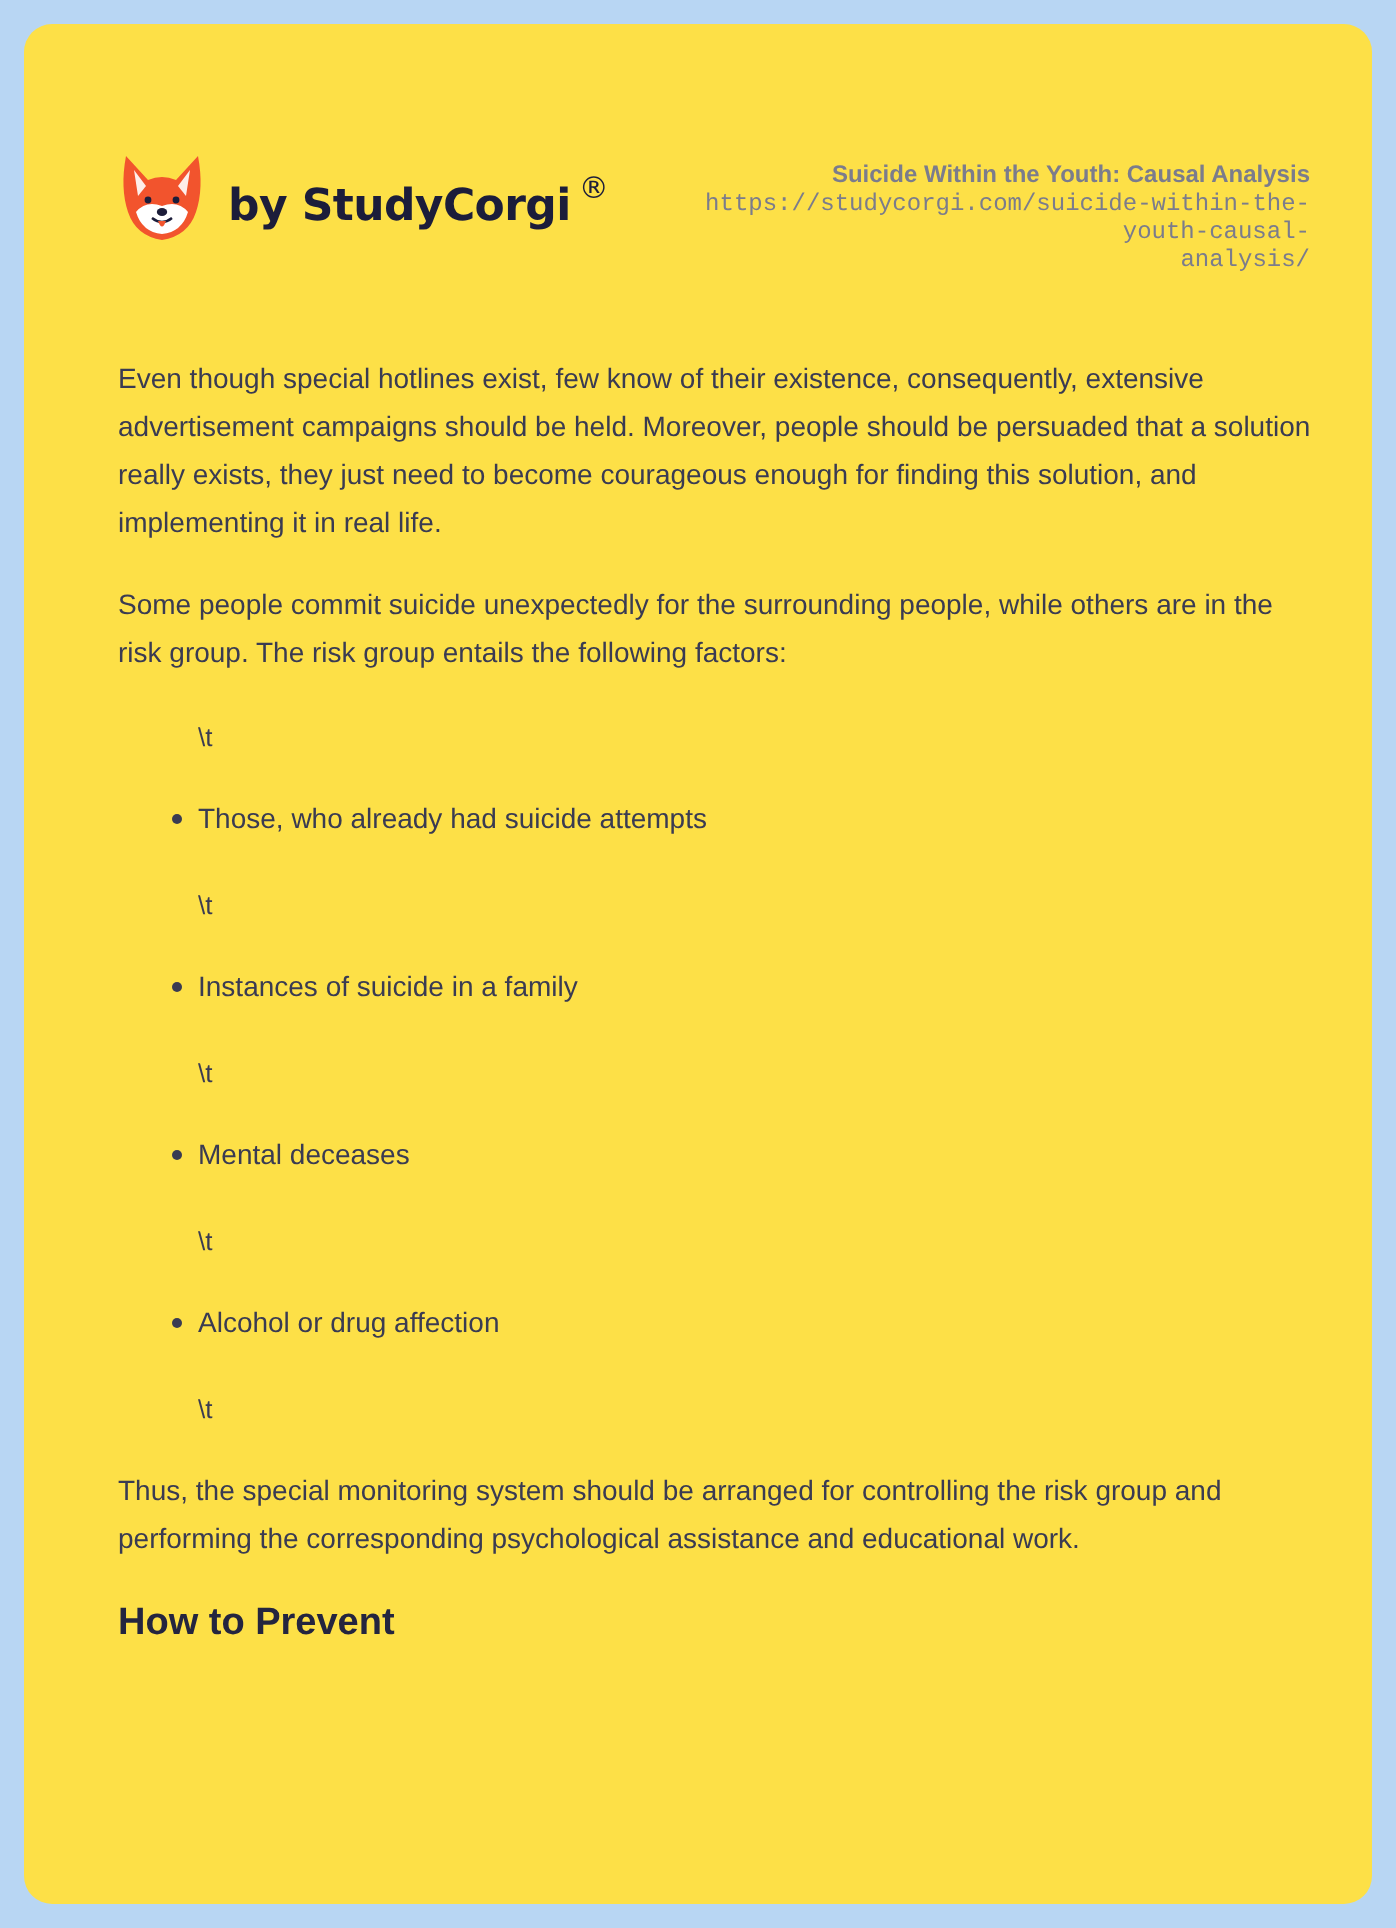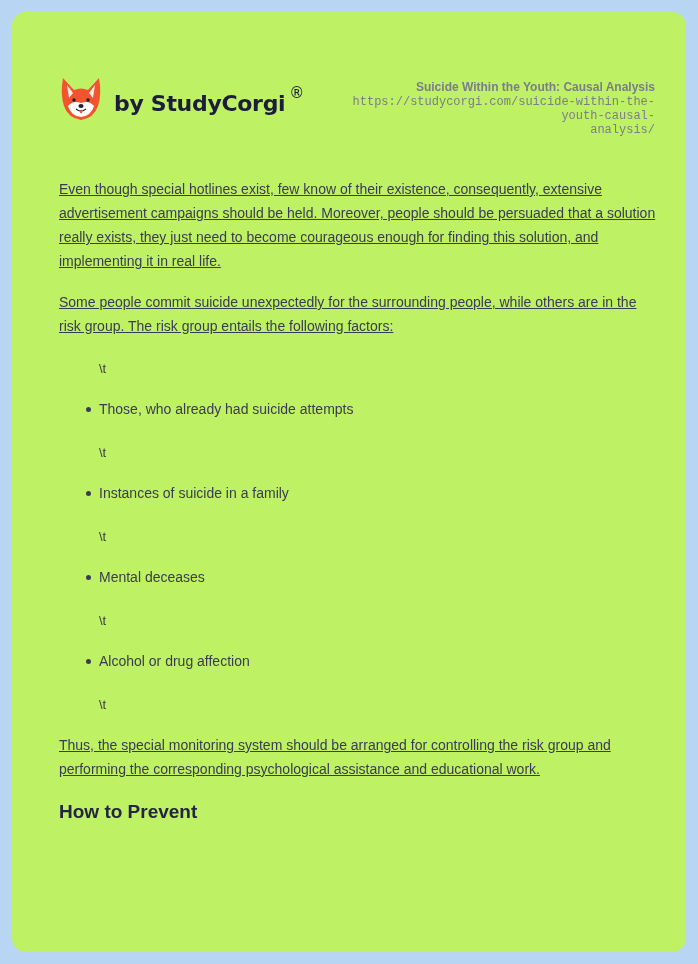--- a/index.html
+++ b/index.html
@@ -5,21 +5,21 @@
     * { box-sizing: border-box; margin: 0; padding: 0; }
     html, body {
       width: 698px; height: 964px; overflow: hidden;
       background: #b8d6f3;
       font-family: "Liberation Sans", sans-serif;
     }
     .card {
       position: absolute;
       left: 12px; top: 12px;
       width: 674px; height: 940px;
-      background: #bef264;
+      background: #fde047;
       border-radius: 14px;
       overflow: hidden;
     }
     .header {
       position: absolute;
       left: 0; top: 0; width: 100%; height: 150px;
     }
     .logo {
       position: absolute;
       left: 48px; top: 64px;
@@ -63,21 +63,21 @@
       font-family: Liberation Mono, monospace;
     }
     .content {
       position: absolute;
       left: 47px; top: 165px;
       width: 598px;
       color: #3a3b52;
       font-size: 14px;
       line-height: 24px;
     }
-    .content p { margin-bottom: 17px; text-decoration: underline; }
+    .content p { margin-bottom: 17px; }
     .content h2 {
       font-size: 19px;
       font-weight: bold;
       color: #24253f;
       line-height: 28px;
       margin-bottom: 10px;
       margin-top: 0;
     }
     .tab-line {
       padding-left: 40px;

